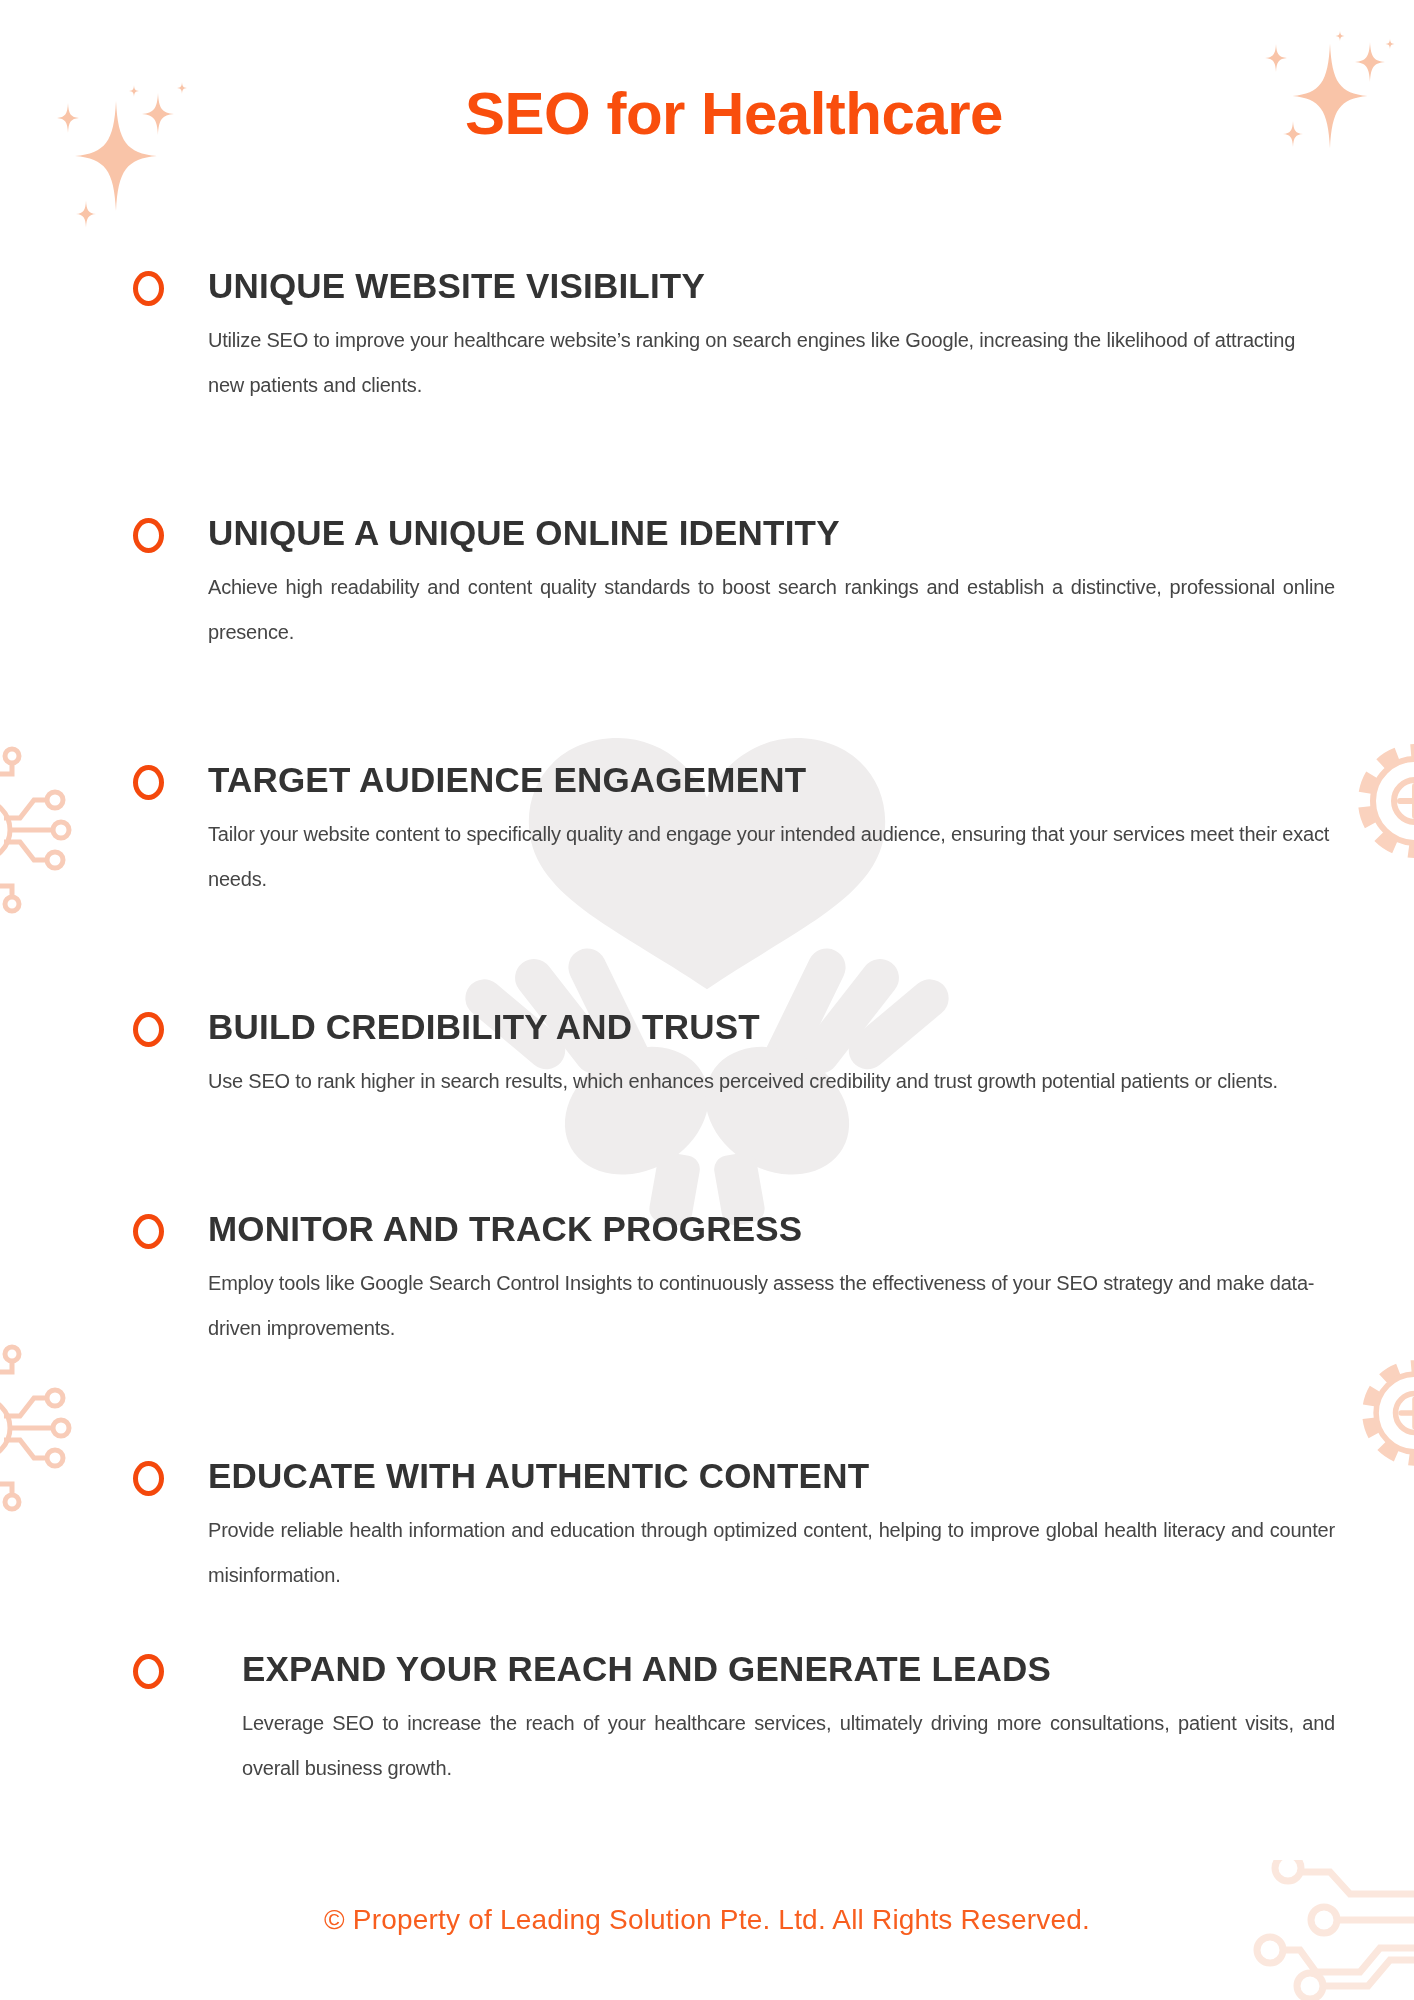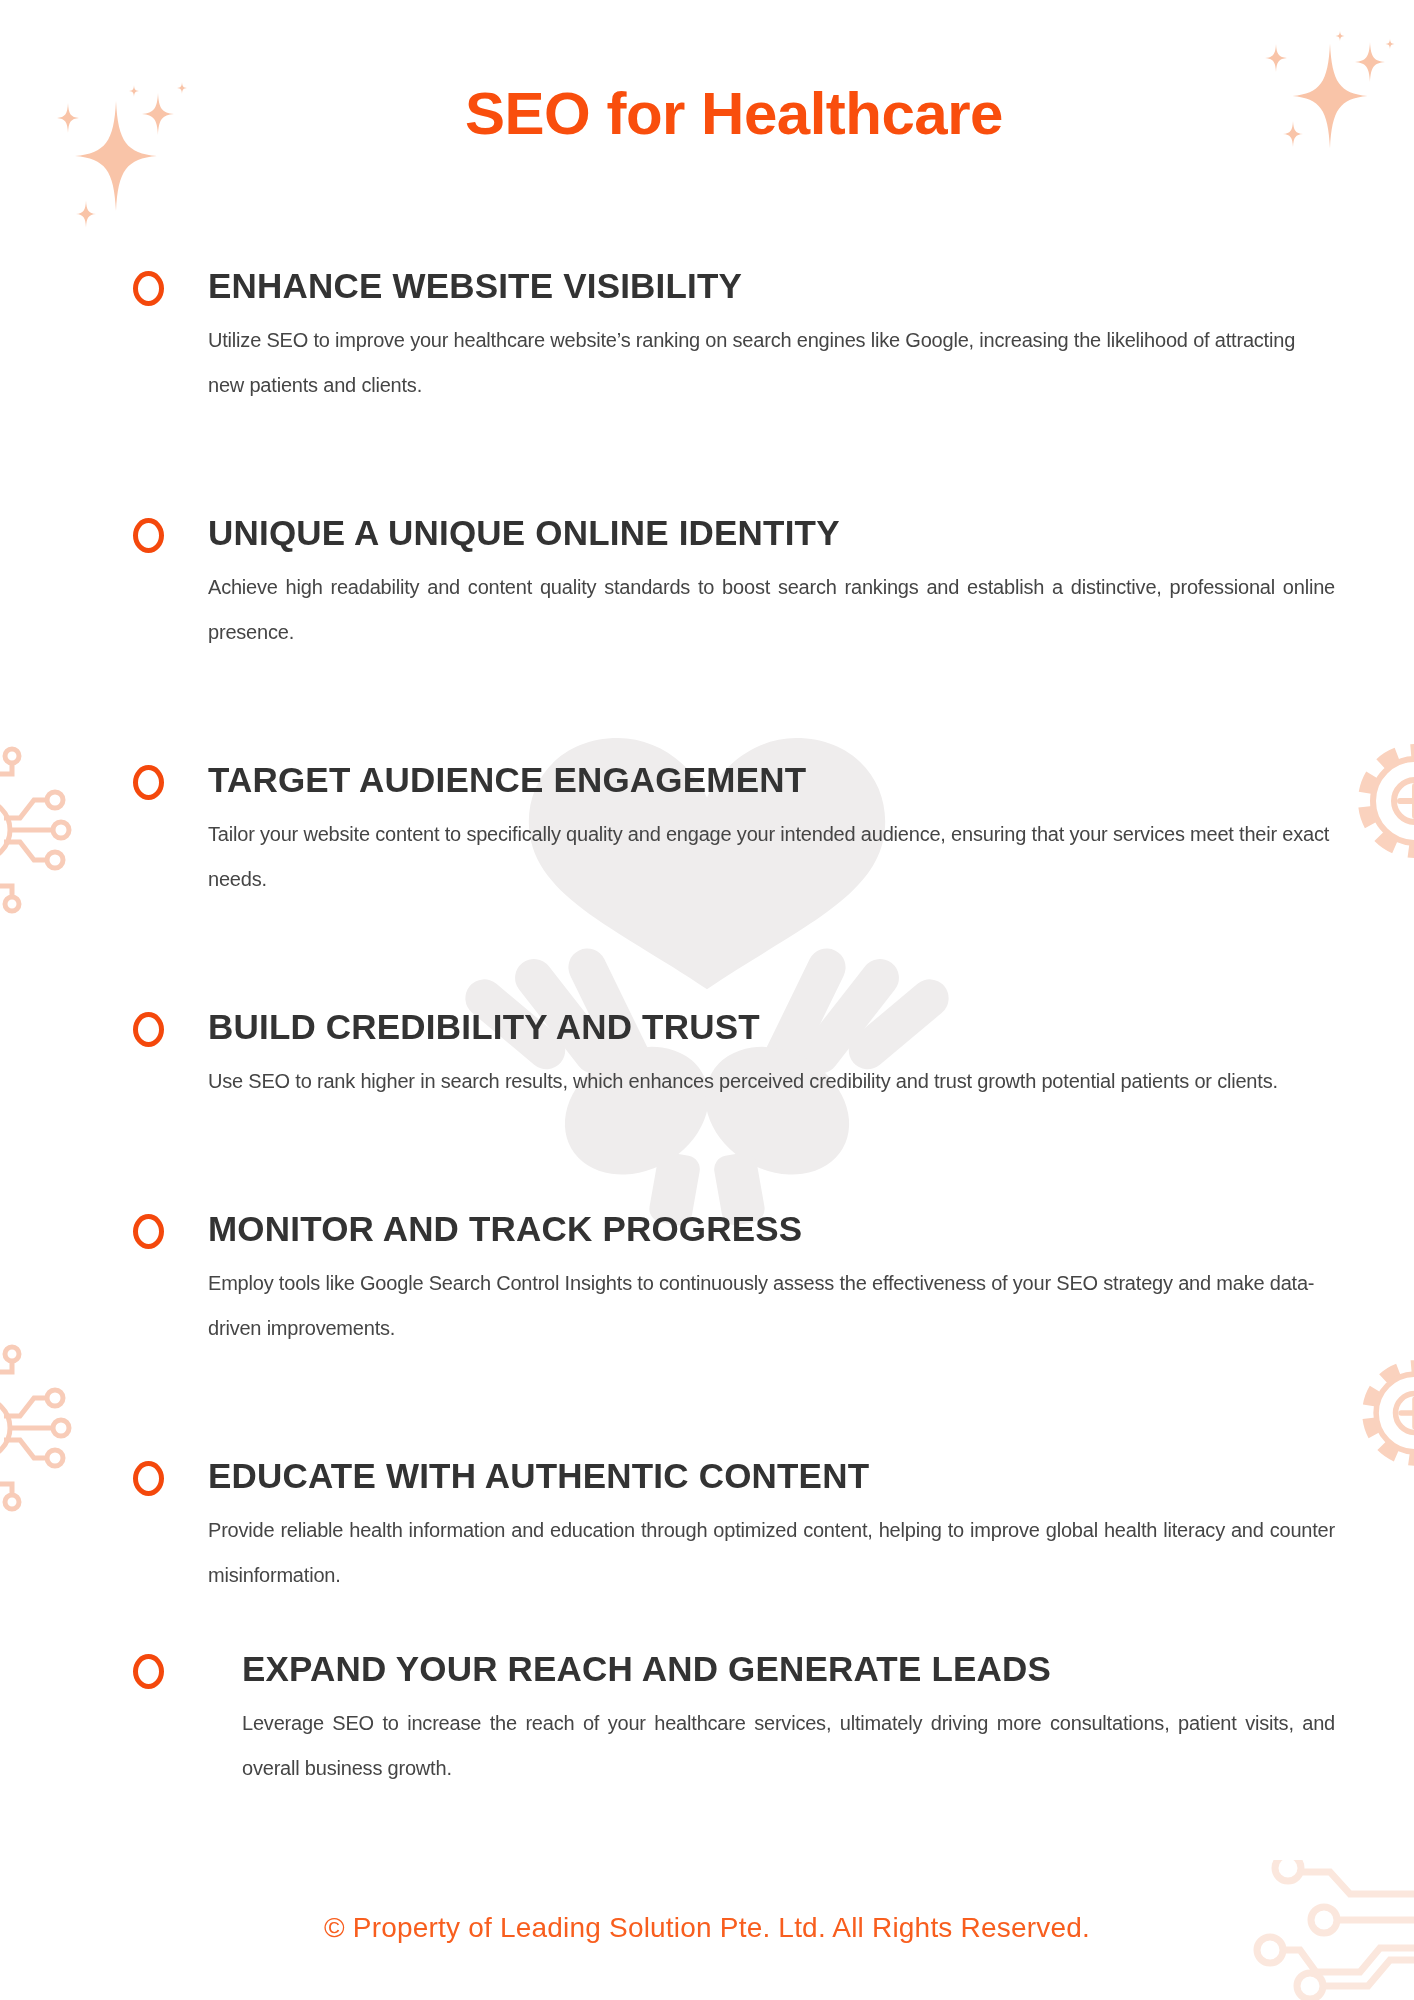--- a/index.html
+++ b/index.html
@@ -38,21 +38,21 @@
     margin:0 0 11px 0; font-size:35px; font-weight:700;
     line-height:42px; color:#333333; letter-spacing:0.2px;
   }
   .item-desc {
     margin:0; font-size:20px; line-height:45px; color:#454545;
     letter-spacing:-0.2px;
   }
   .item-desc.justify { text-align:justify; }
   .footer {
     position:absolute; z-index:2; left:0; right:0; top:1904px;
-    text-align:center; color:#F85E1E; font-size:28px; letter-spacing:0.2px;margin-top:8px;
+    text-align:center; color:#F85E1E; font-size:28px; letter-spacing:0.2px;
   }
 </style>
 </head>
 <body>
 
 <div class="page">
 
   <svg class="watermark" width="540" height="520" viewBox="0 0 200 190">
     <g fill="#EFEDED">
       <path d="M100,30 C94,17 81,8 67,8 C47,8 34,22 34,39 C34,66 66,78 100,101 C134,78 166,66 166,39 C166,22 153,8 133,8 C119,8 106,17 100,30 Z"></path>
@@ -153,21 +153,21 @@
   </svg>
 
   <div class="content">
     <h1 class="title">SEO for Healthcare</h1>
 
     <div class="list">
 
       <div class="item">
         <span class="bullet"></span>
         <div class="item-text">
-          <h2 class="item-title">ENHANCE WEBSITE VISIBILITY</h2>
+          <h2 class="item-title">UNIQUE WEBSITE VISIBILITY</h2>
           <p class="item-desc">Utilize SEO to improve your healthcare website’s ranking on search engines like Google, increasing the likelihood of attracting new patients and clients.</p>
         </div>
       </div>
 
       <div class="item">
         <span class="bullet"></span>
         <div class="item-text">
           <h2 class="item-title">UNIQUE A UNIQUE ONLINE IDENTITY</h2>
           <p class="item-desc justify">Achieve high readability and content quality standards to boost search rankings and establish a distinctive, professional online presence.</p>
         </div>

